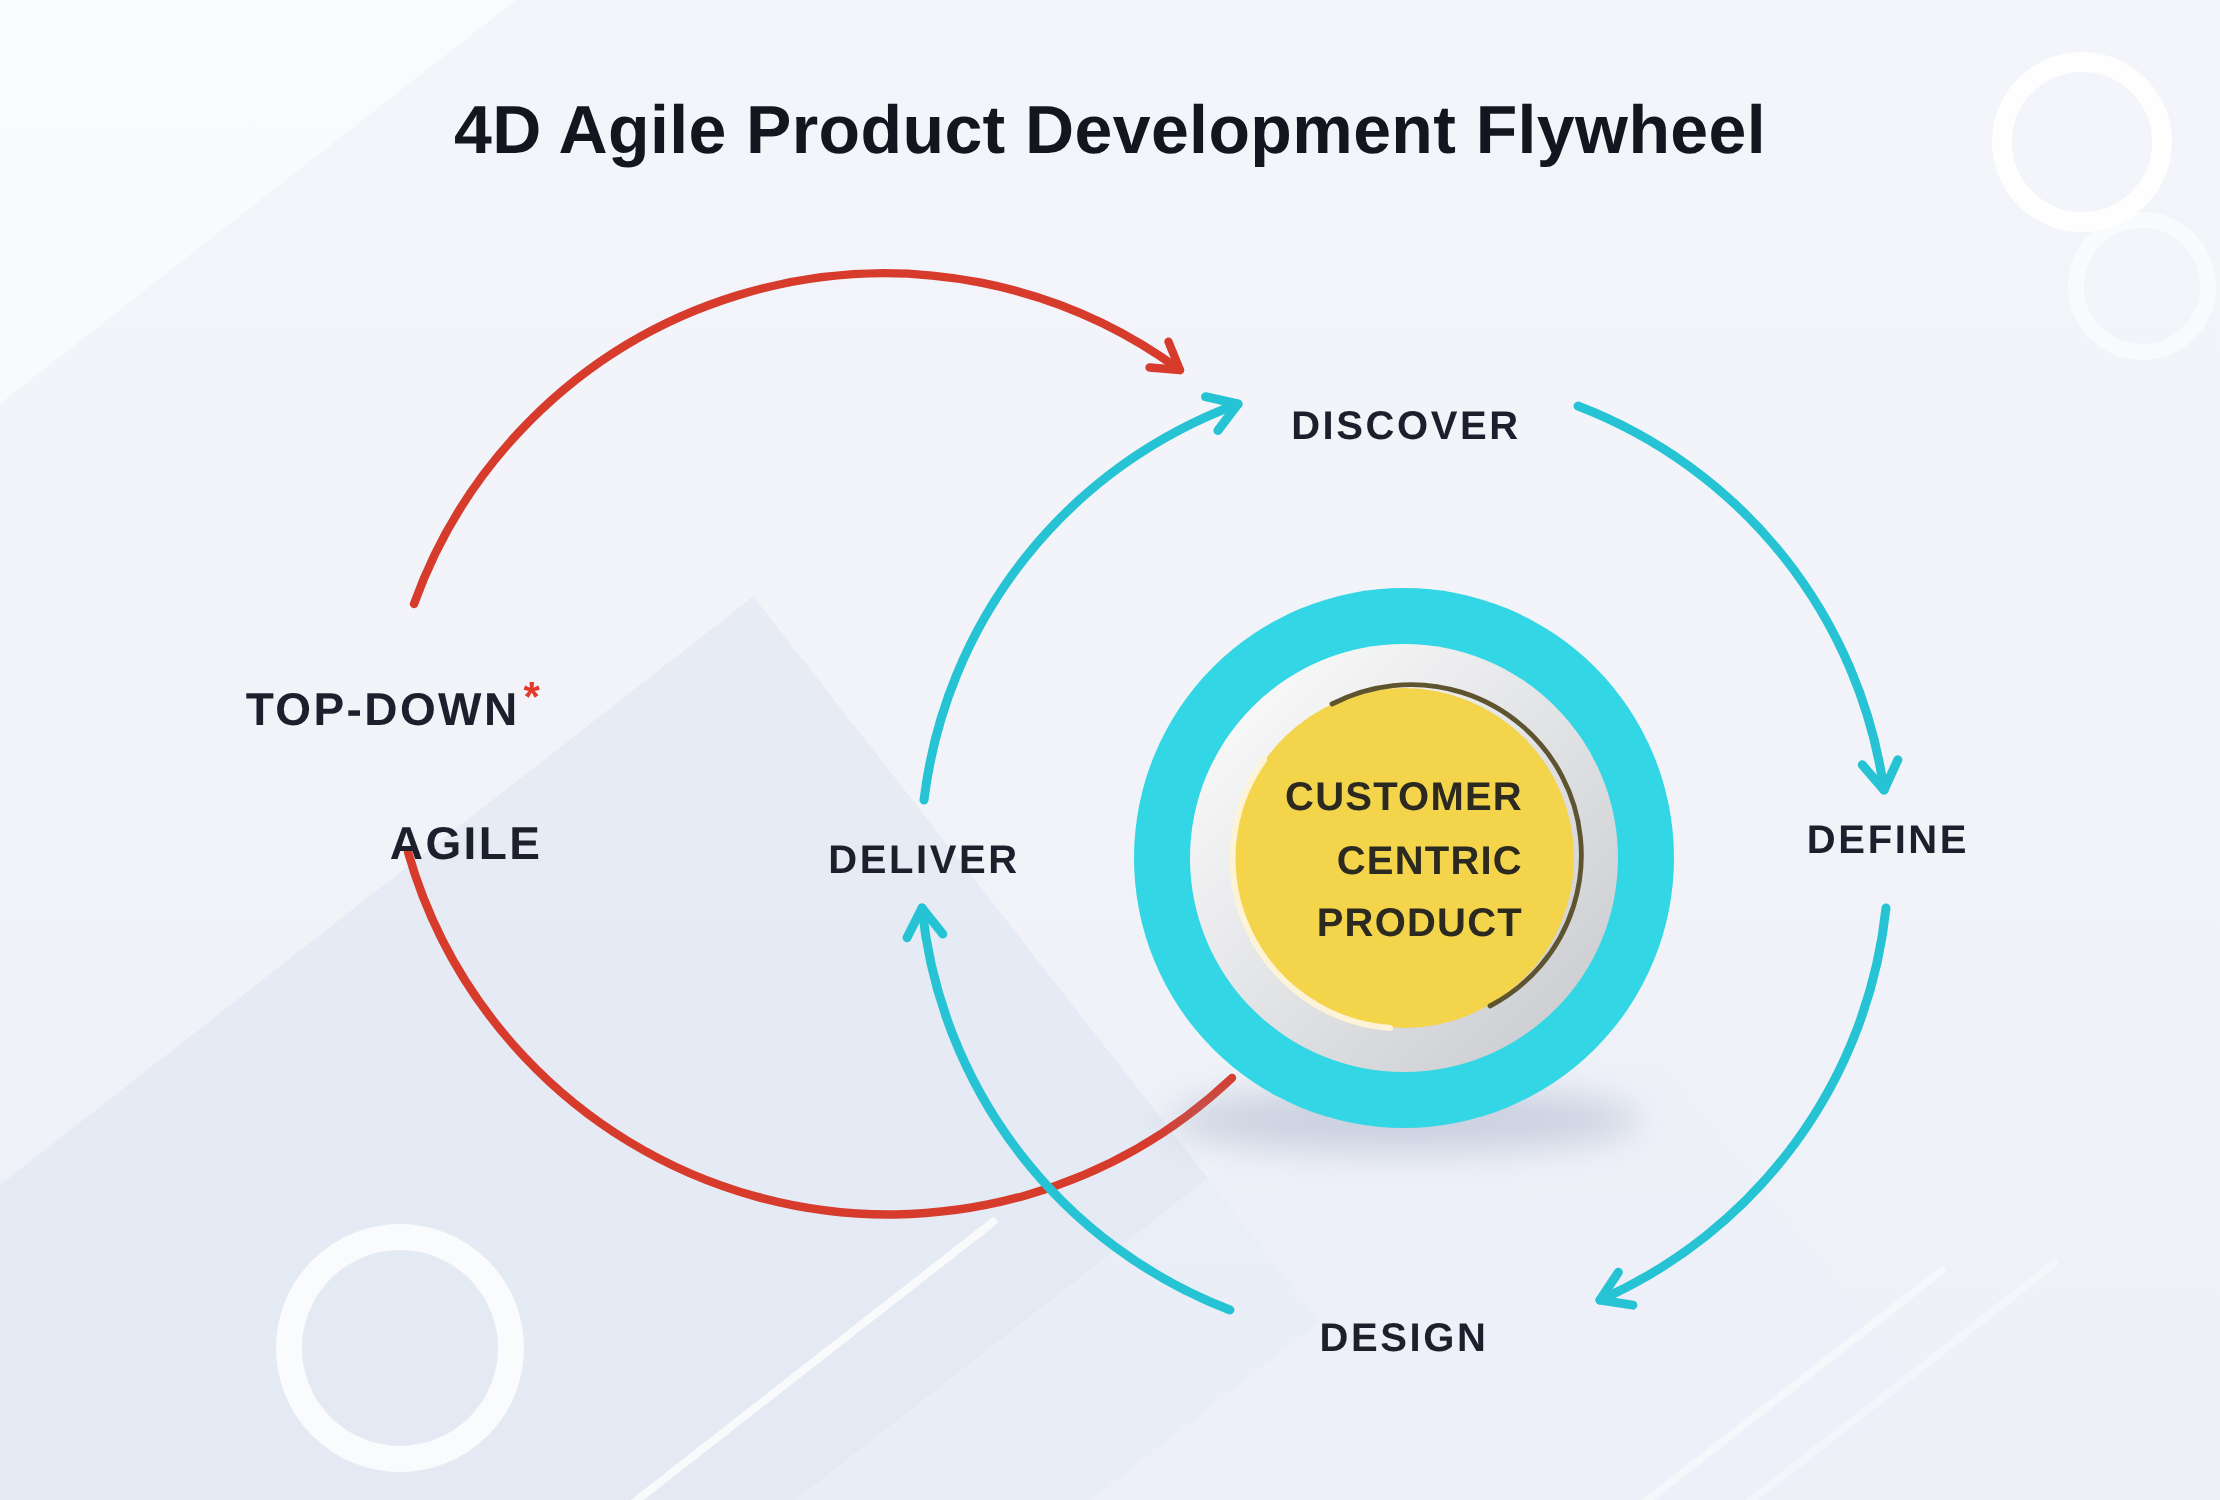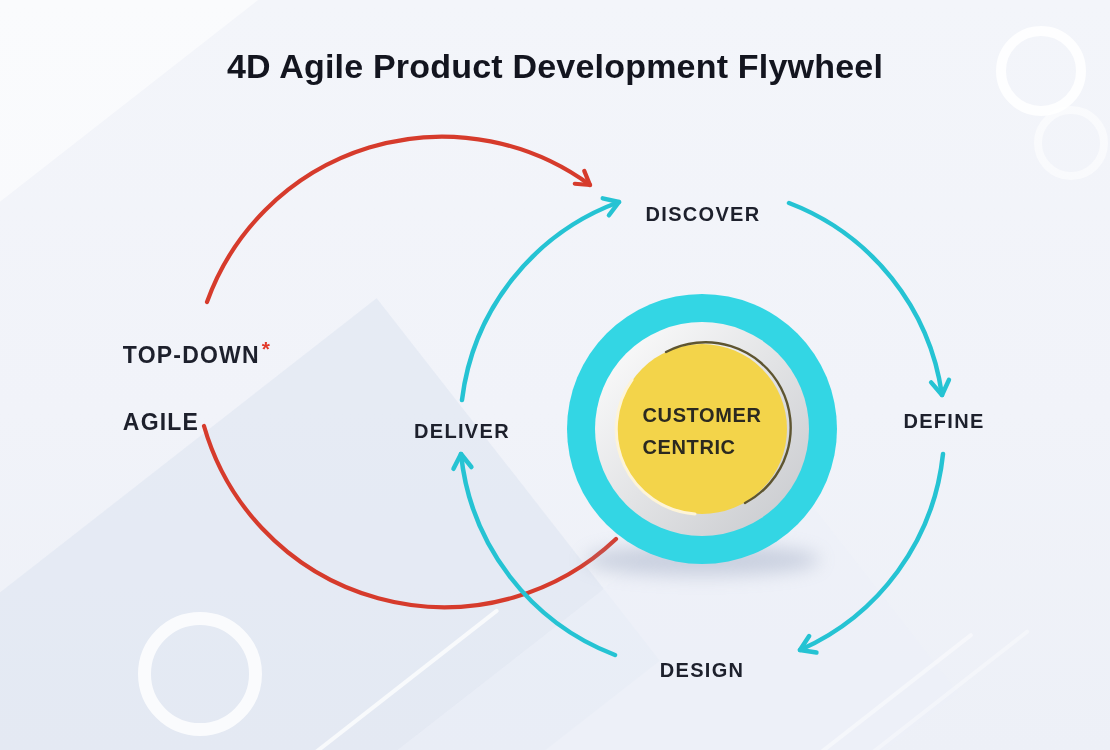--- a/index.html
+++ b/index.html
@@ -22,21 +22,21 @@
   .streak.s3{left:850px;top:690px;width:200px;position:absolute;opacity:.45;}
   .ring{border-radius:50%;position:absolute;}
   .ring.a{left:996px;top:26px;width:70px;height:70px;border:10px solid rgba(255,255,255,0.85);}
   .ring.b{left:1034px;top:106px;width:58px;height:58px;border:8px solid rgba(255,255,255,0.55);}
   .ring.c{left:138px;top:612px;width:98px;height:98px;border:13px solid rgba(255,255,255,0.8);}
   
   .diagram-svg{position:absolute;left:0;top:0;z-index:1;}
   
   .label{
     position:absolute;z-index:2;transform:translate(-50%,-50%);
-    font-weight:bold;color:#1d202c;white-space:nowrap;text-align:left;
+    font-weight:bold;color:#1d202c;white-space:nowrap;text-align:right;
   }
   .title{font-size:34px;letter-spacing:.2px;color:#13151f;}
   .stage{font-size:20px;letter-spacing:1.3px;}
   .stage .line{line-height:33px;}
   .annotation{font-size:23px;letter-spacing:1.2px;}
   .annotation .line{line-height:32px;margin-top:35px;}
   .ast{color:#e2392a;font-size:21px;vertical-align:7px;margin-left:2px;font-weight:bold;}
   .hub-label{font-size:20px;letter-spacing:.6px;color:#2b2920;}
   .hub-label .line{line-height:31.5px;}
 </style>
@@ -103,15 +103,16 @@
   <div class="label annotation" style="left:197px;top:368px">
     <div class="line">
       <span>TOP-DOWN</span><sup class="ast">*</sup>
     </div>
     <div class="line">AGILE</div>
   </div>
 
   <div class="label hub-label" style="left:702px;top:431px">
     <div class="line">CUSTOMER</div>
     <div class="line">CENTRIC</div>
+    <div class="line">PRODUCT</div>
   </div>
 
 </div>
 
 </body></html>

